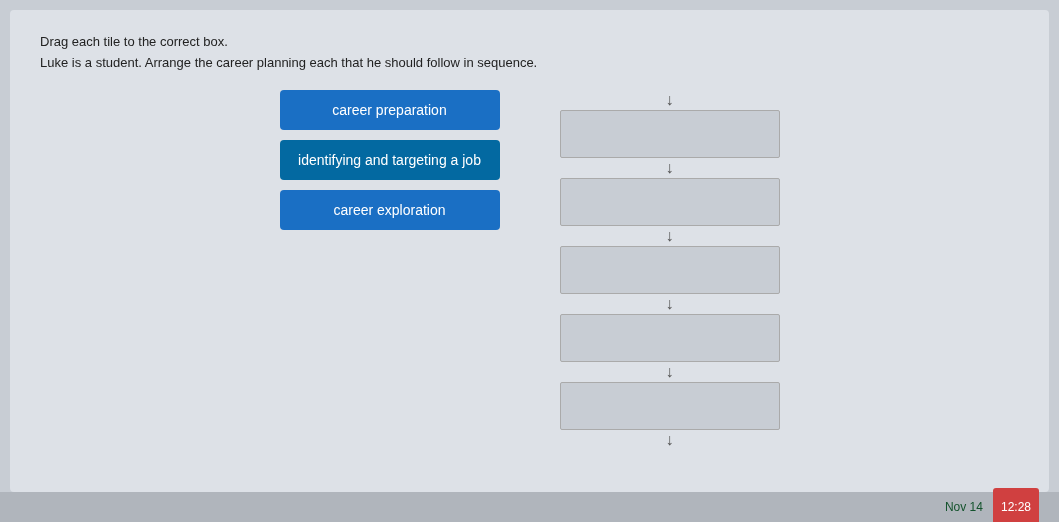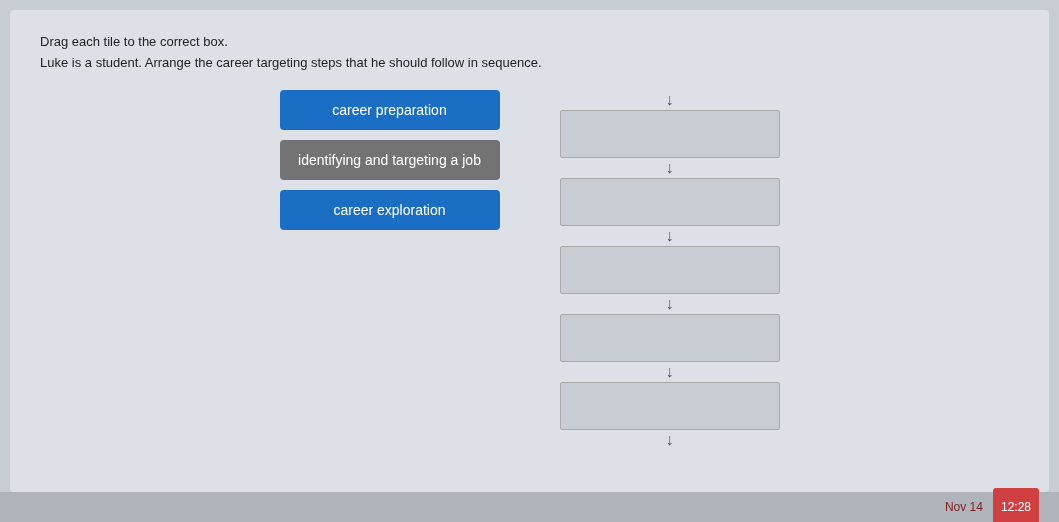--- a/index.html
+++ b/index.html
@@ -48,21 +48,21 @@
       background: #1a6fc4;
       color: white;
       padding: 12px 16px;
       border-radius: 4px;
       font-size: 14px;
       text-align: center;
       cursor: grab;
       user-select: none;
     }
     .tile.teal {
-      background: #737373;
+      background: #0369a1;
     }
     .drop-column {
       display: flex;
       flex-direction: column;
       align-items: center;
       gap: 0;
     }
     .drop-arrow {
       color: #555;
       font-size: 16px;
@@ -85,38 +85,38 @@
       height: 30px;
       background: #b0b5bc;
       display: flex;
       align-items: center;
       justify-content: flex-end;
       padding-right: 20px;
       gap: 10px;
     }
     .bottom-bar-text {
       font-size: 12px;
-      color: #7f1d1d;
+      color: #14532d;
     }
     .bottom-bar-btn {
       background: #d04040;
       color: white;
       border: none;
       border-radius: 3px;
       padding: 12px 8px;
       font-size: 12px;
       cursor: pointer;
     }
   </style>
 </head>
 <body>
 
 <div class="main-panel">
   <p class="instructions">Drag each tile to the correct box.</p>
-  <p class="question">Luke is a student. Arrange the career targeting steps that he should follow in sequence.</p>
+  <p class="question">Luke is a student. Arrange the career planning each that he should follow in sequence.</p>
 
   <div class="drag-area">
 
     <div class="tiles-column">
       <div class="tile" draggable="true">career preparation</div>
       <div class="tile teal" draggable="true">identifying and targeting a job</div>
       <div class="tile" draggable="true">career exploration</div>
     </div>
 
     <div class="drop-column">

